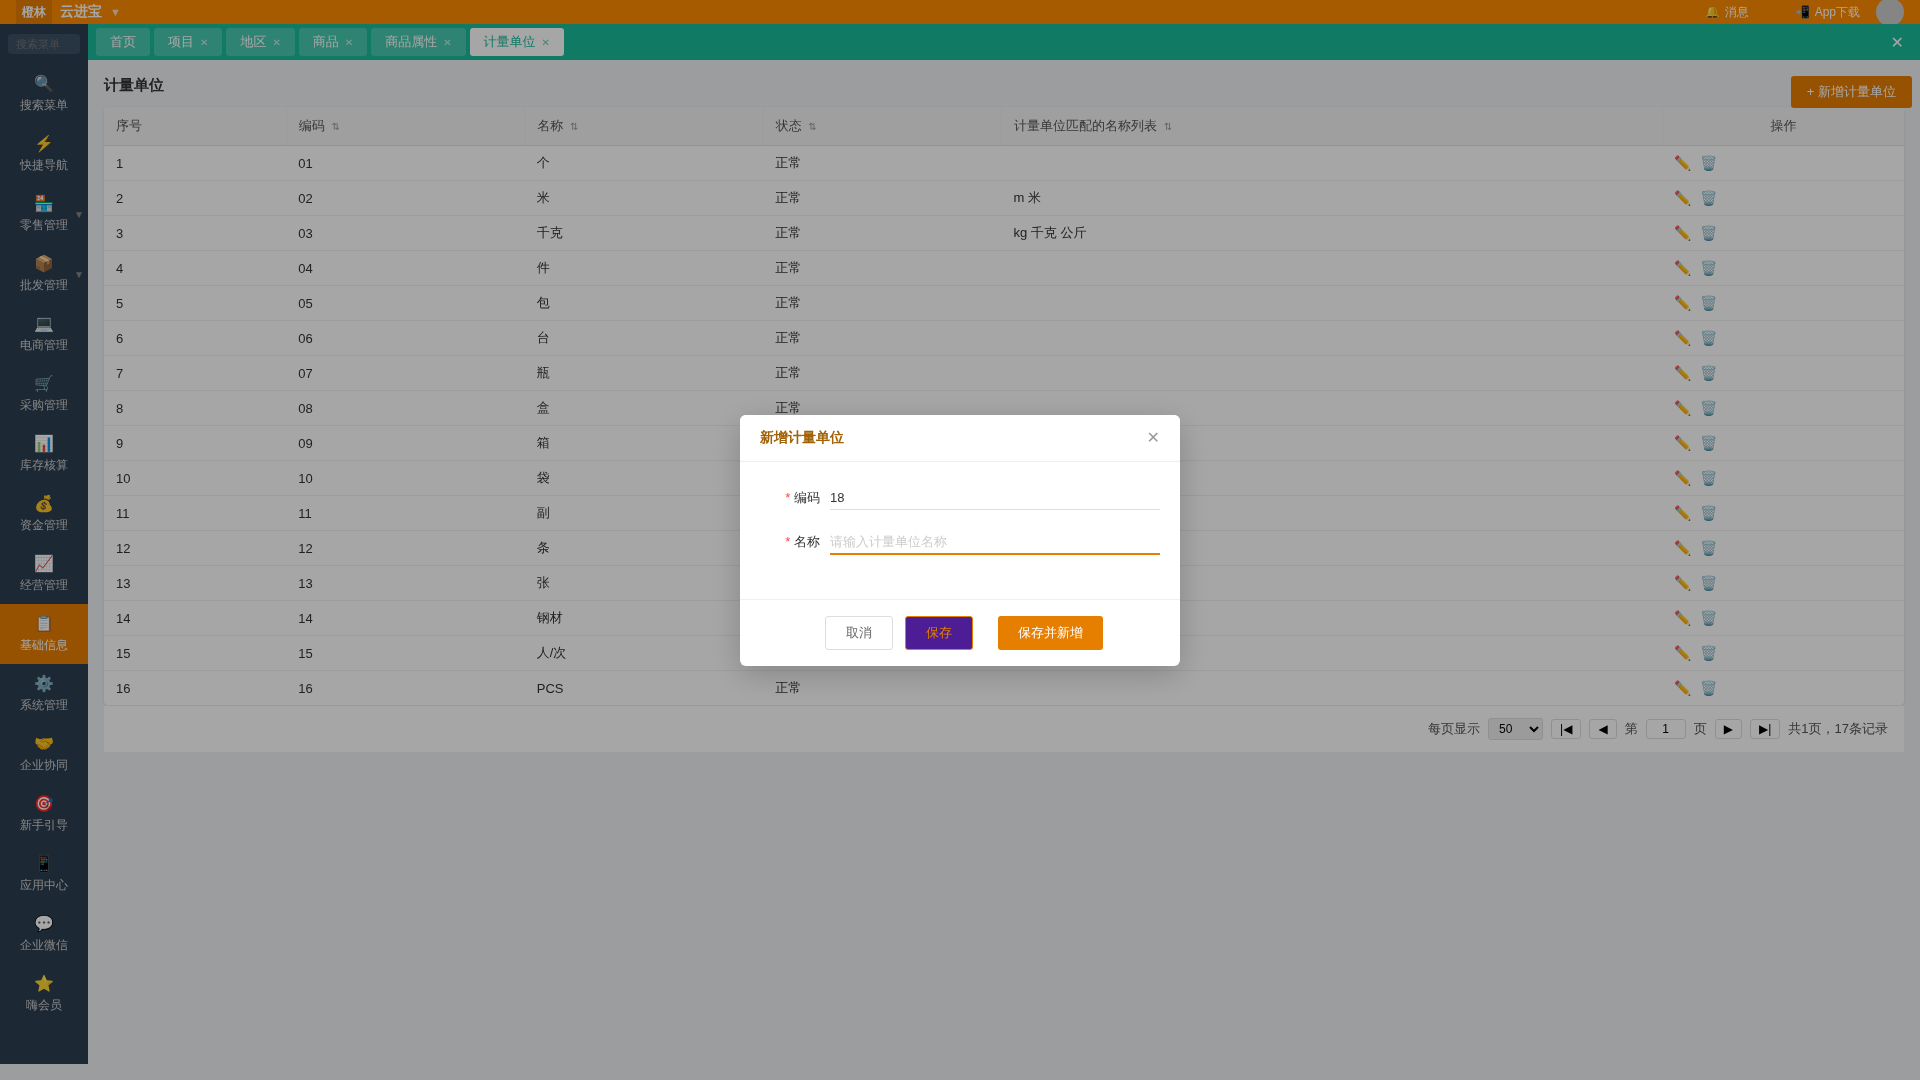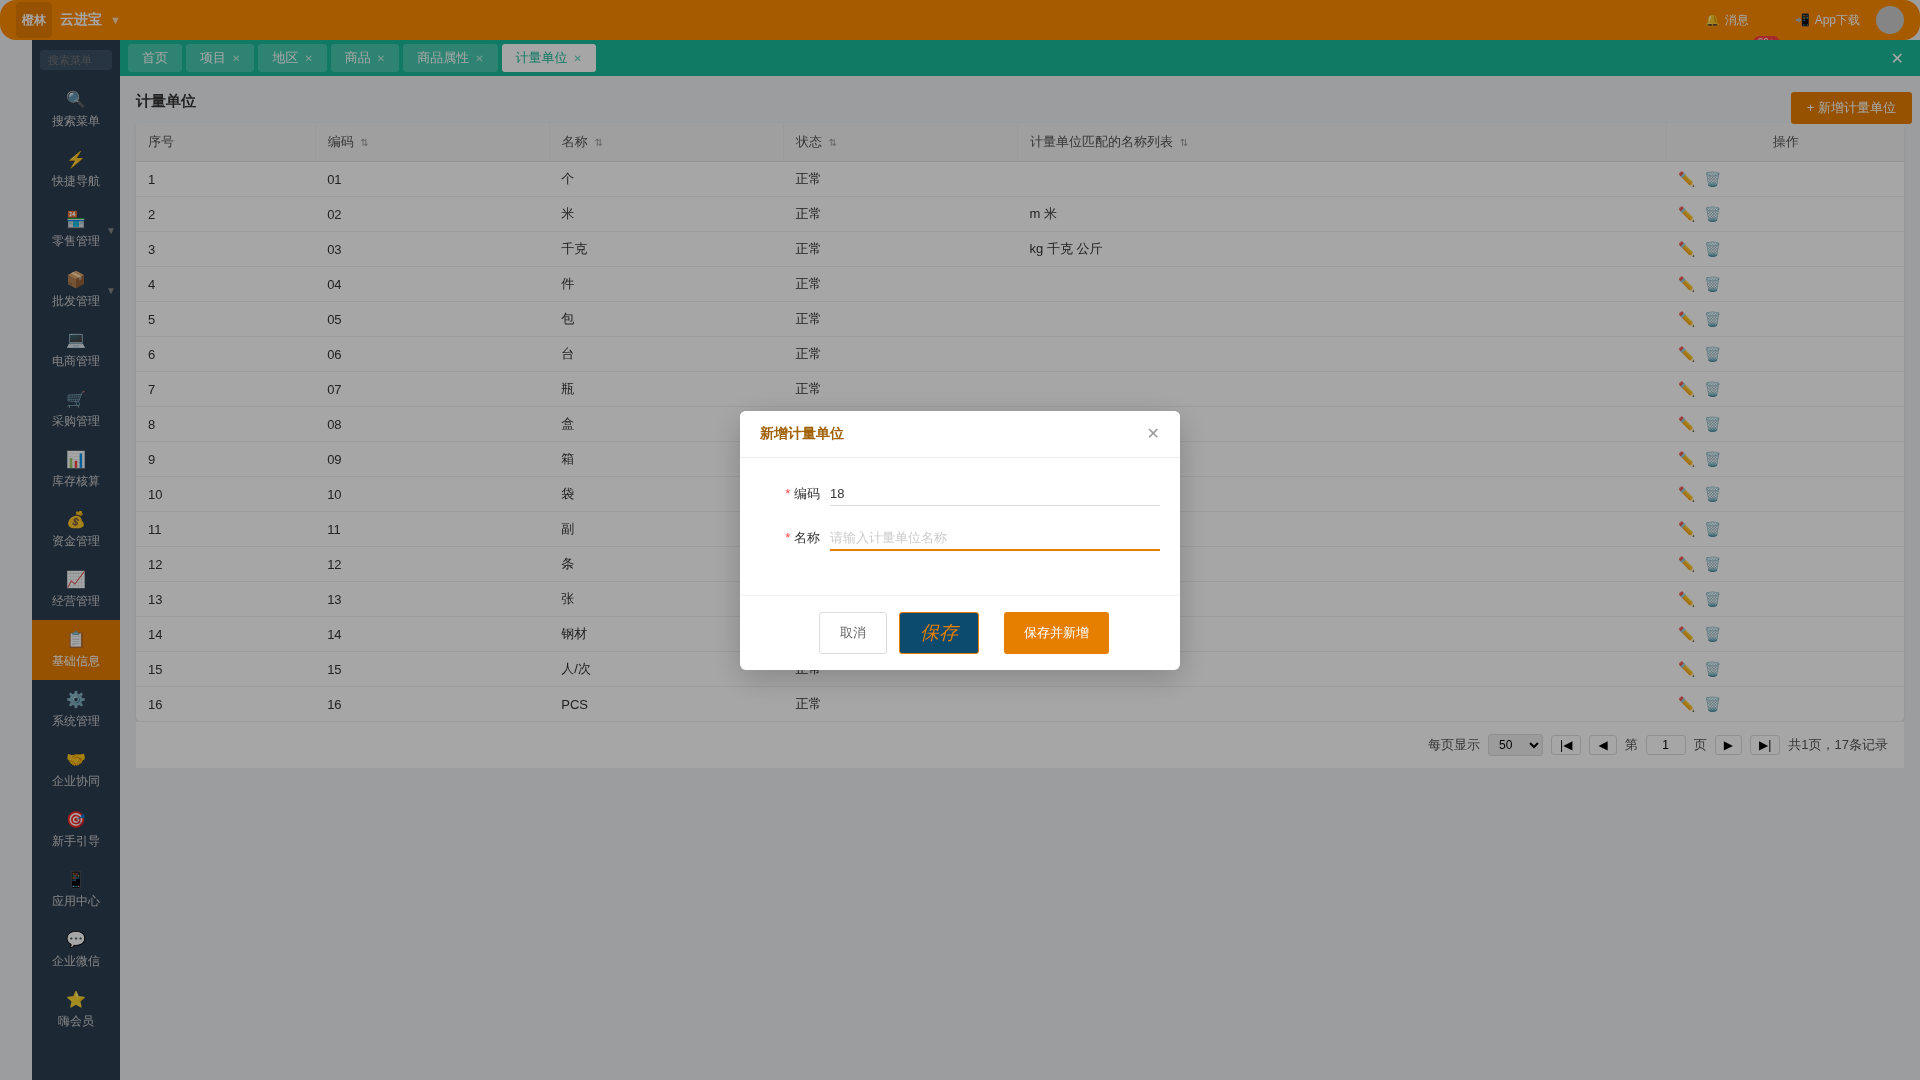--- a/index.html
+++ b/index.html
@@ -1,26 +1,25 @@
 <!DOCTYPE html>
 <html><head>
   <meta charset="utf-8">
   <style>
     * { margin: 0; padding: 0; box-sizing: border-box; }
     body { font-family: "Microsoft YaHei", "PingFang SC", Arial, sans-serif; font-size: 13px; background: #f0f2f5; width: 1920px; height: 1080px; overflow: hidden; }
 
     
     .top-header {
-      height: 40px;
+      height: 24px;
       background: #ff8c00;
       display: flex;
       align-items: center;
       padding: 0 16px;
       justify-content: space-between;
-      border-radius: 16px;
     }
     .logo-area {
       display: flex;
       align-items: center;
       gap: 8px;
     }
     .logo-icon {
       width: 36px;
       height: 36px;
       background: #e67e00;
@@ -62,21 +61,20 @@
       width: 28px;
       height: 28px;
       background: #ccc;
       border-radius: 50%;
     }
 
     
     .main-layout {
       display: flex;
       height: calc(1080px - 40px);
-      margin-left: 32px;
     }
 
     
     .sidebar {
       width: 88px;
       background: #2c3e50;
       display: flex;
       flex-direction: column;
       overflow-y: auto;
     }
@@ -353,27 +351,26 @@
       background: white;
       color: #666;
       padding: 7px 20px;
       border-radius: 3px;
       cursor: pointer;
       font-size: 13px;
       margin-left: 8px;
     }
     .btn-save {
       border: 1px solid #e67e00;
-      background: #0c4a6e;
+      background: #4c1d95;
       color: #e67e00;
       padding: 7px 20px;
       border-radius: 3px;
       cursor: pointer;
-      font-size: 19px;
-      font-style: italic;
+      font-size: 13px;
     }
     .btn-save-new {
       background: #e67e00;
       color: white;
       border: none;
       padding: 7px 20px;
       border-radius: 3px;
       cursor: pointer;
       font-size: 13px;
       margin-left: 13px;

